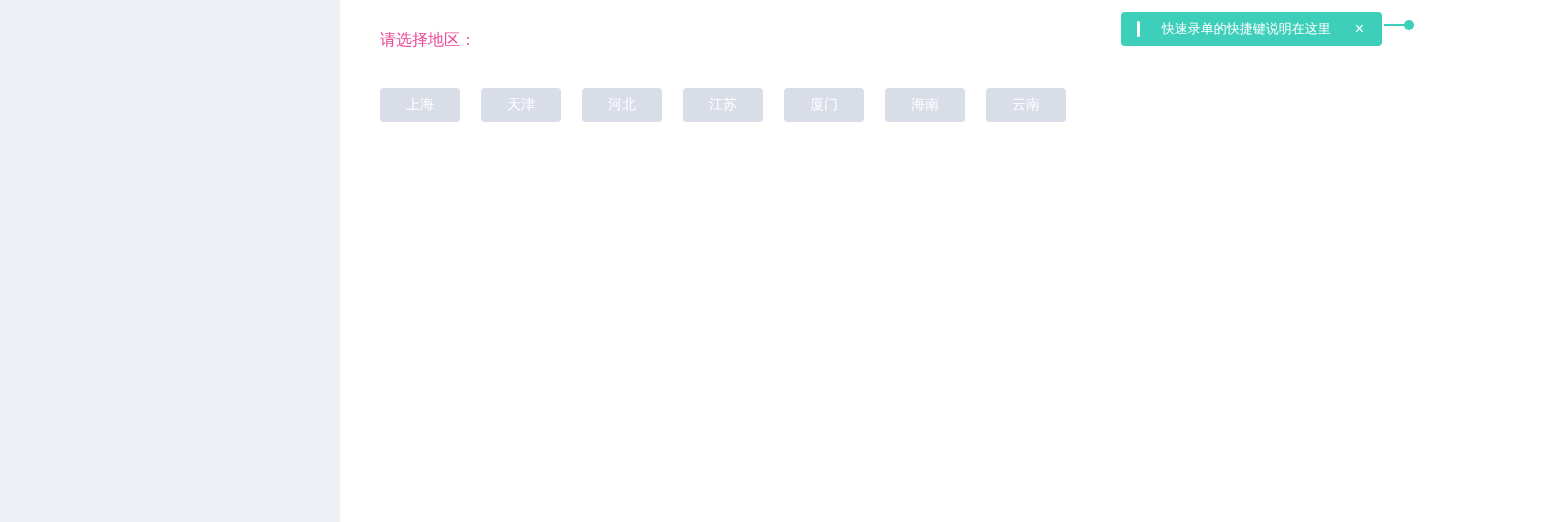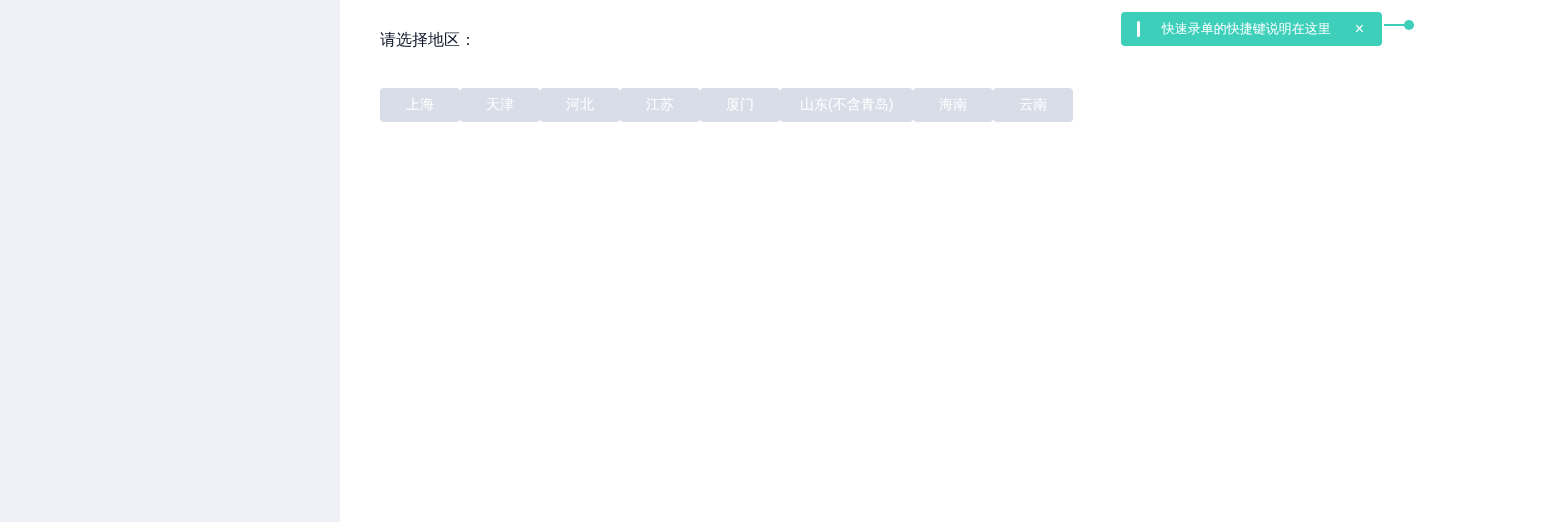--- a/index.html
+++ b/index.html
@@ -31,29 +31,29 @@
       left: 340px;
       top: 0;
       right: 0;
       height: 522px;
       background: #ffffff;
       padding: 30px 40px;
     }
 
     .section-title {
       font-size: 16px;
-      color: #0f172a;
+      color: #ec4899;
       margin-bottom: 16px;
       font-weight: normal;
     }
 
     .region-buttons {
       display: flex;
       flex-wrap: wrap;
-      gap: 0;
+      gap: 21px;
       margin-top: 37px;
     }
 
     .region-btn {
       padding: 8px 20px;
       background: #d9dde8;
       border: none;
       border-radius: 4px;
       color: #fff;
       font-size: 14px;
@@ -122,21 +122,20 @@
 <div class="left-sidebar"></div>
 
 <div class="main-content">
   <div class="section-title">请选择地区：</div>
   <div class="region-buttons">
   <button class="region-btn">上海</button>
       <button class="region-btn">天津</button>
       <button class="region-btn">河北</button>
       <button class="region-btn">江苏</button>
       <button class="region-btn">厦门</button>
-      <button class="region-btn">山东(不含青岛)</button>
       <button class="region-btn">海南</button>
       <button class="region-btn">云南</button>
     </div>
 </div>
 
 <div class="tooltip-banner">
   <span class="bar"></span>
   <span>快速录单的快捷键说明在这里</span>
   <button class="close-btn">×</button>
 </div>

